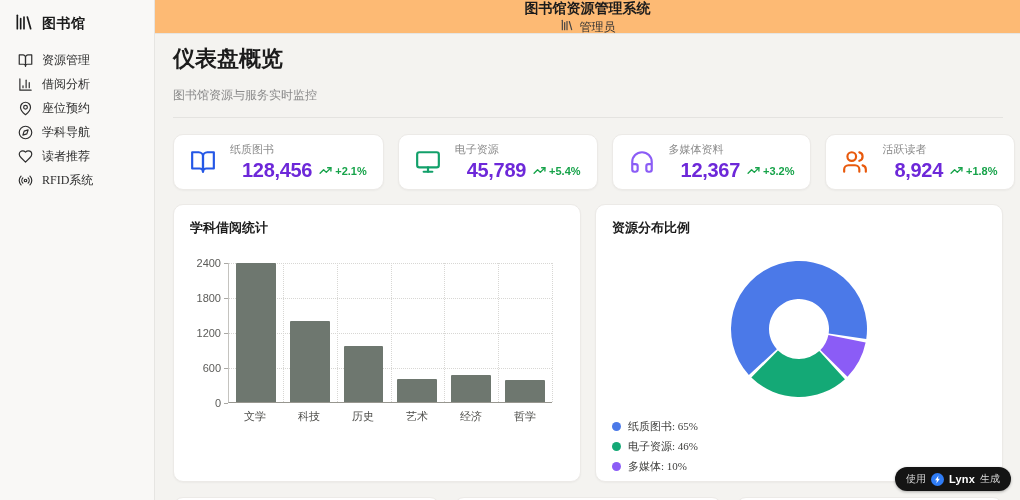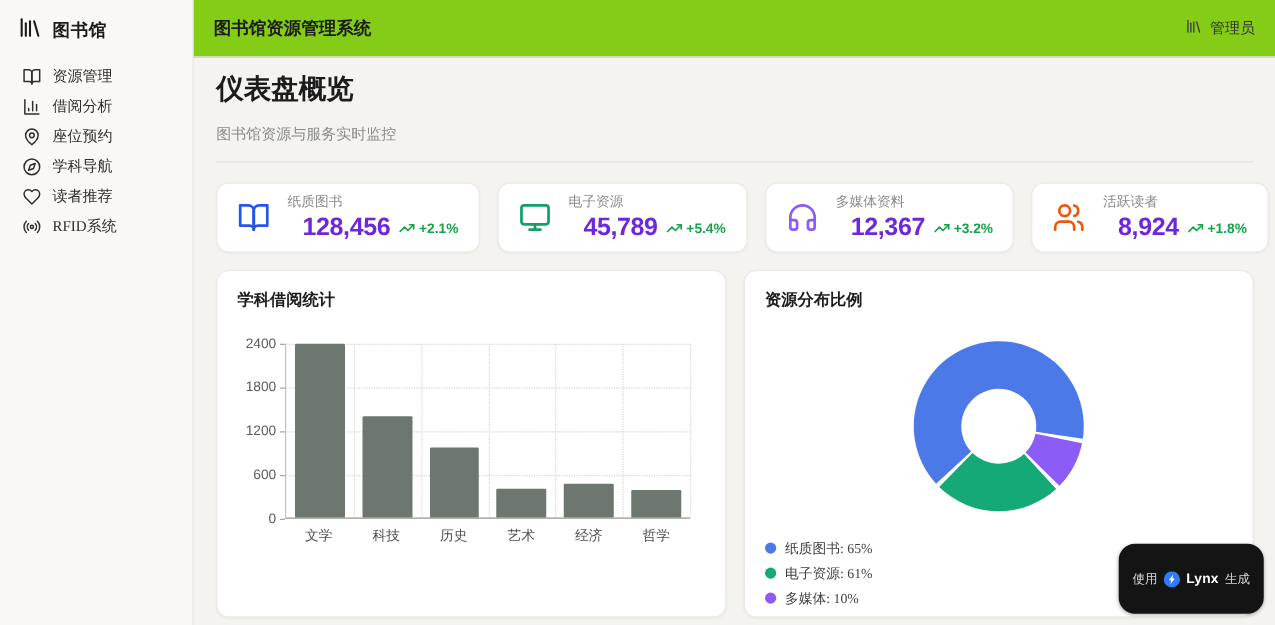--- a/index.html
+++ b/index.html
@@ -23,22 +23,22 @@
     display:flex; align-items:center; gap:9px;
     padding:4px 10px; border-radius:6px; margin-bottom:3px;
     font-size:12px; color:#2e2e2e; cursor:pointer; height:21px;
   }
   .nav-item.active { background:#e9e8e4; }
   .nav-item svg { flex:none; }
 
   
   .main { flex:1; display:flex; flex-direction:column; min-width:0; }
   .topbar {
-    height:46px; min-height:34px; background:#84cc16; border-bottom:1px solid #e6e5e2;
-    display:flex; align-items:center; justify-content:space-between; padding:0 16px;
+    height:34px; min-height:34px; background:#fdba74; border-bottom:1px solid #e6e5e2;
+    display:flex; align-items:center; justify-content:space-between; padding:0 16px;flex-direction:column;
   }
   .topbar-title { font-size:14px; font-weight:bold; }
   .user { display:flex; align-items:center; gap:6px; font-size:12px; color:#333; cursor:pointer; }
 
   .content { flex:1; padding:10px 17px 0 18px; overflow:hidden; }
   .page-head { border-bottom:1px solid #e4e3e0; margin-bottom:16px; }
   .page-head h1 { font-size:22px; line-height:1.15; margin:2px 0 16px; font-weight:bold; }
   .page-head p { font-size:12px; color:#8a8a8a; margin:0 0 13px; }
 
   
@@ -94,21 +94,21 @@
   .legend-label { font-size:11px; color:#3e3e3c; }
 
   
   .bottom-row { display:flex; gap:14px; }
   .bottom-card { flex:1; padding:14px 16px; height:90px; }
 
   
   .lynx-badge {
     position:absolute; right:9px; bottom:9px; z-index:20;
     background:#141414; color:#fff; border-radius:13px;
-    display:flex; align-items:center; gap:5px; padding:21px 11px;
+    display:flex; align-items:center; gap:5px; padding:5px 11px;
     font-family:"Liberation Sans","DejaVu Sans",sans-serif; cursor:pointer;
     box-shadow:0 1px 3px rgba(0,0,0,.3);
   }
   .badge-prefix,.badge-suffix { font-size:10px; color:#d9d9d9; }
   .badge-brand { font-size:11px; font-weight:bold; letter-spacing:.2px; }
   .badge-logo { display:flex; align-items:center; }
 </style>
 </head>
 <body>
 
@@ -376,21 +376,21 @@
                 <path fill="#4b79e8" d="M29.87 125.94 A68 68 0 1 1 147.25 90.05 L109.67 84.43 A30 30 0 1 0 57.88 100.27 Z"></path>
               </svg>
           </div>
           <div class="donut-legend" id="donutLegend">
               <div class="legend-row">
                 <span class="legend-dot" style="background:#4b79e8"></span>
                 <span class="legend-label">纸质图书: 65%</span>
               </div>
               <div class="legend-row">
                 <span class="legend-dot" style="background:#14a976"></span>
-                <span class="legend-label">电子资源: 61%</span>
+                <span class="legend-label">电子资源: 46%</span>
               </div>
               <div class="legend-row">
                 <span class="legend-dot" style="background:#8b5cf6"></span>
                 <span class="legend-label">多媒体: 10%</span>
               </div>
             </div>
         </section>
       </div>
 
       <div class="bottom-row" id="bottomRow">

